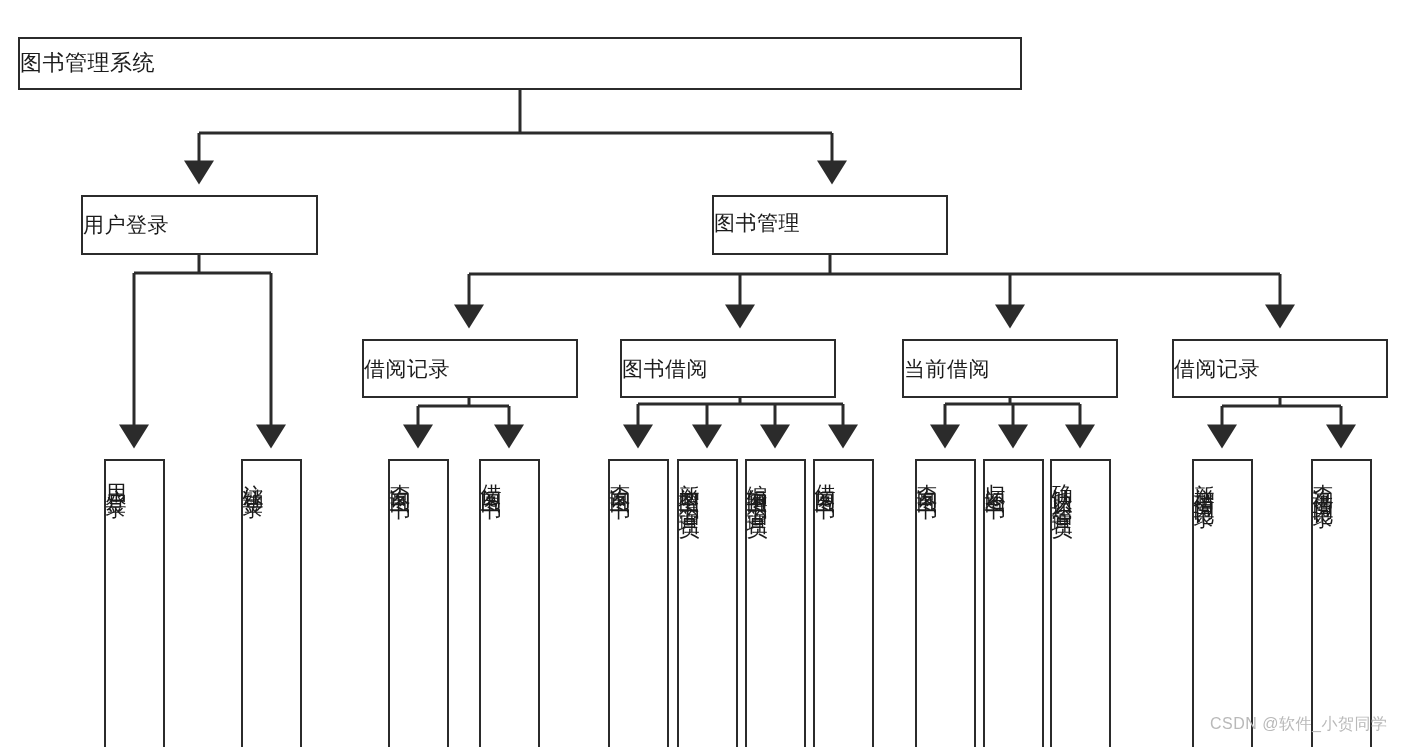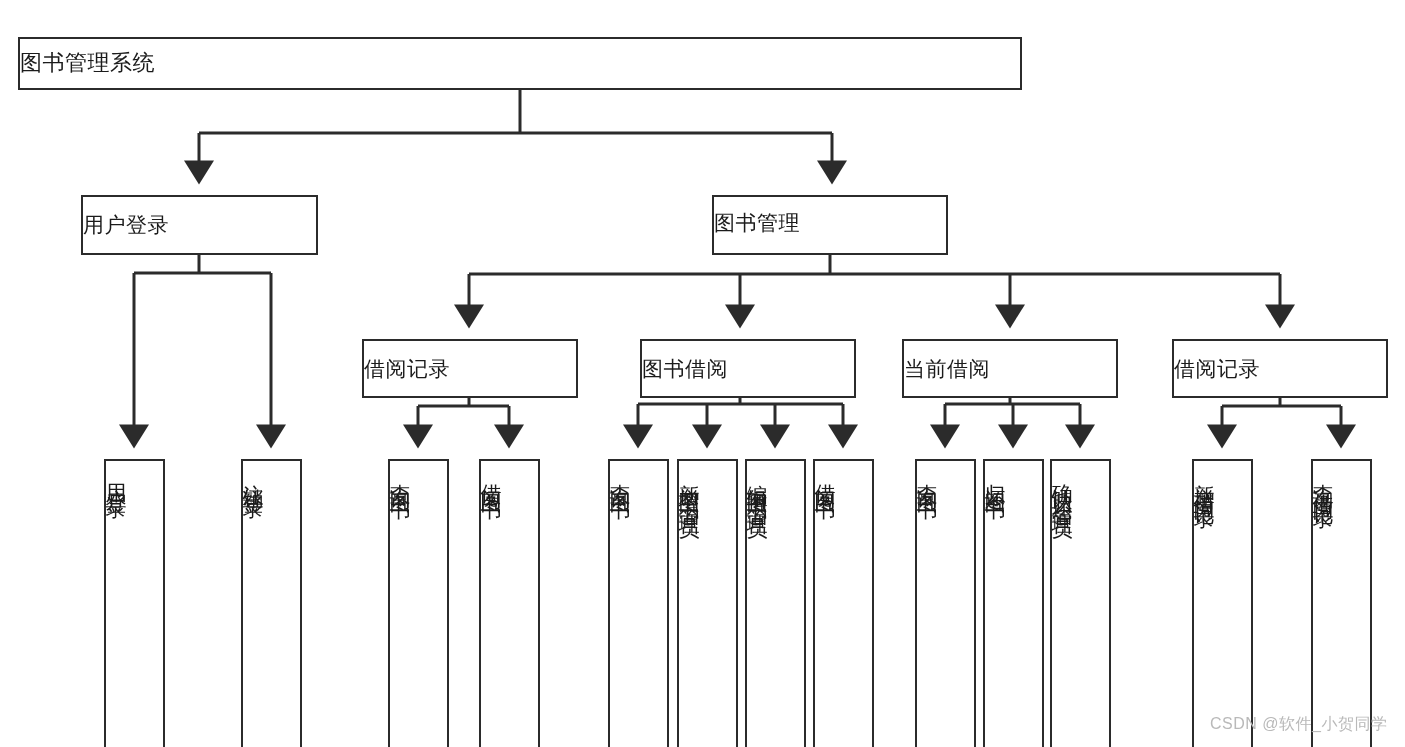--- a/index.html
+++ b/index.html
@@ -131,21 +131,21 @@
   <div class="node horiz" style="left:81px; top:172px; width:237px; height:60px;">
     <span class="lbl">用户登录</span>
   </div>
   <div class="node horiz" style="left:712px; top:172px; width:236px; height:60px;font-family:Liberation Mono, monospace;">
     <span class="lbl">图书管理</span>
   </div>
 
   <div class="node horiz" style="left:362px; top:316px; width:216px; height:59px;">
     <span class="lbl">借阅记录</span>
   </div>
-  <div class="node horiz" style="left:640px; top:316px; width:216px; height:59px;">
+  <div class="node horiz" style="left:620px; top:316px; width:216px; height:59px;">
     <span class="lbl">图书借阅</span>
   </div>
   <div class="node horiz" style="left:902px; top:316px; width:216px; height:59px;">
     <span class="lbl">当前借阅</span>
   </div>
   <div class="node horiz" style="left:1172px; top:316px; width:216px; height:59px;">
     <span class="lbl">借阅记录</span>
   </div>
 
   <div class="node vert" style="left:104px; top:436px; width:61px; height:297px;">

